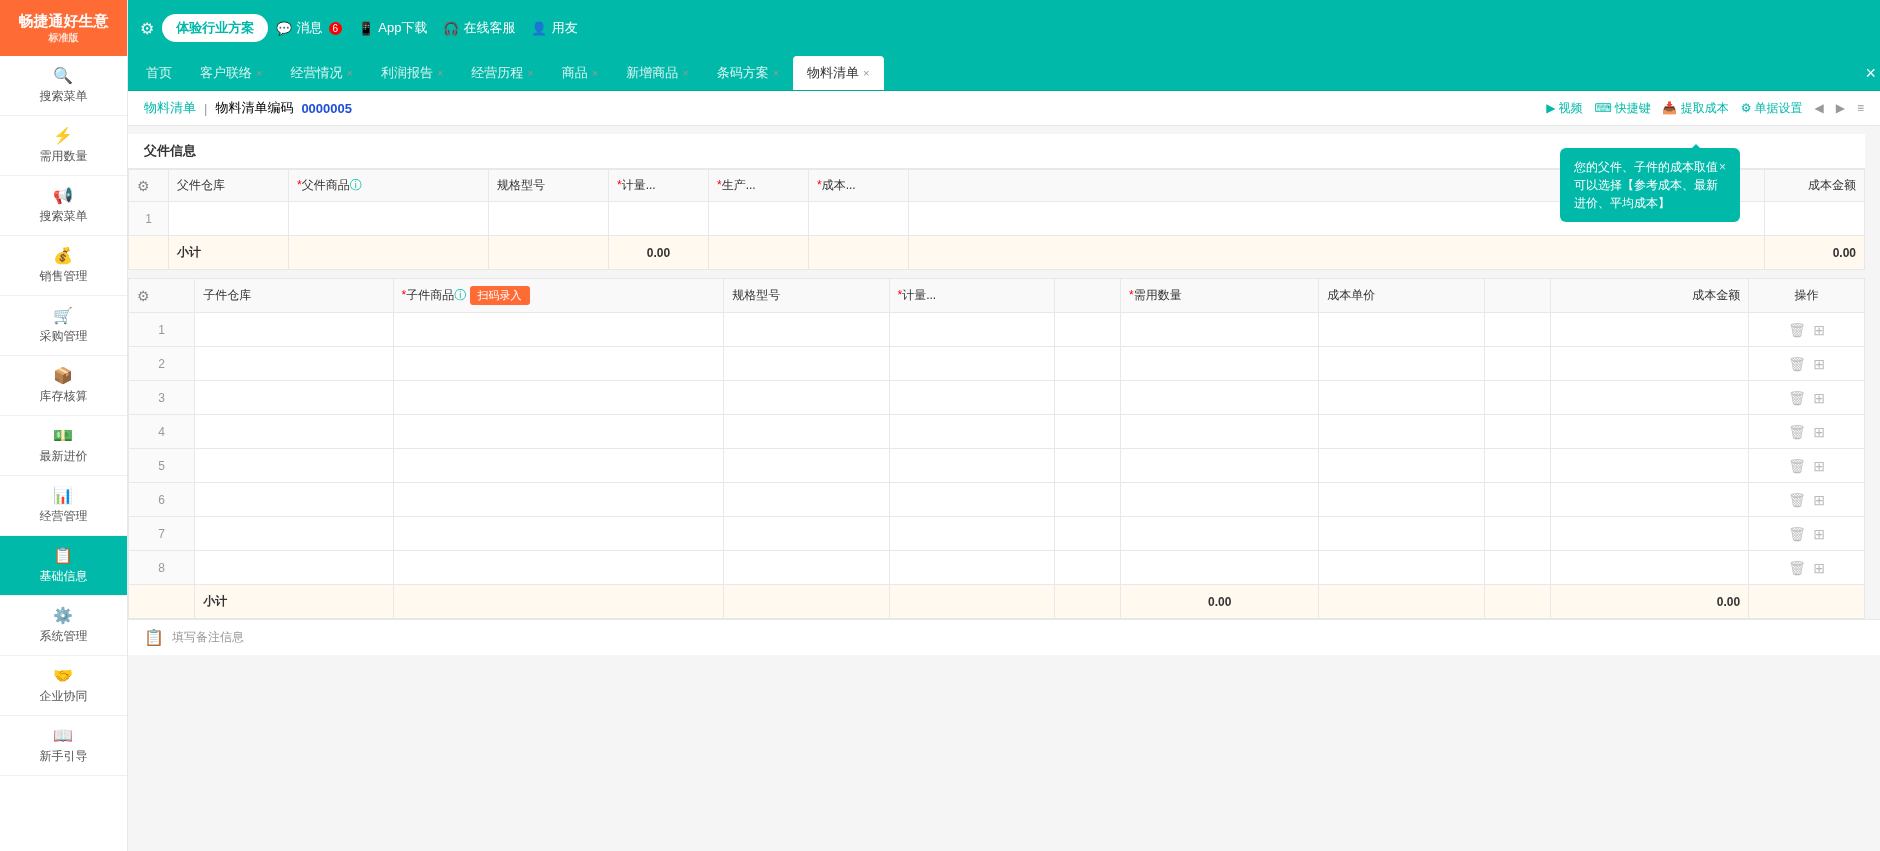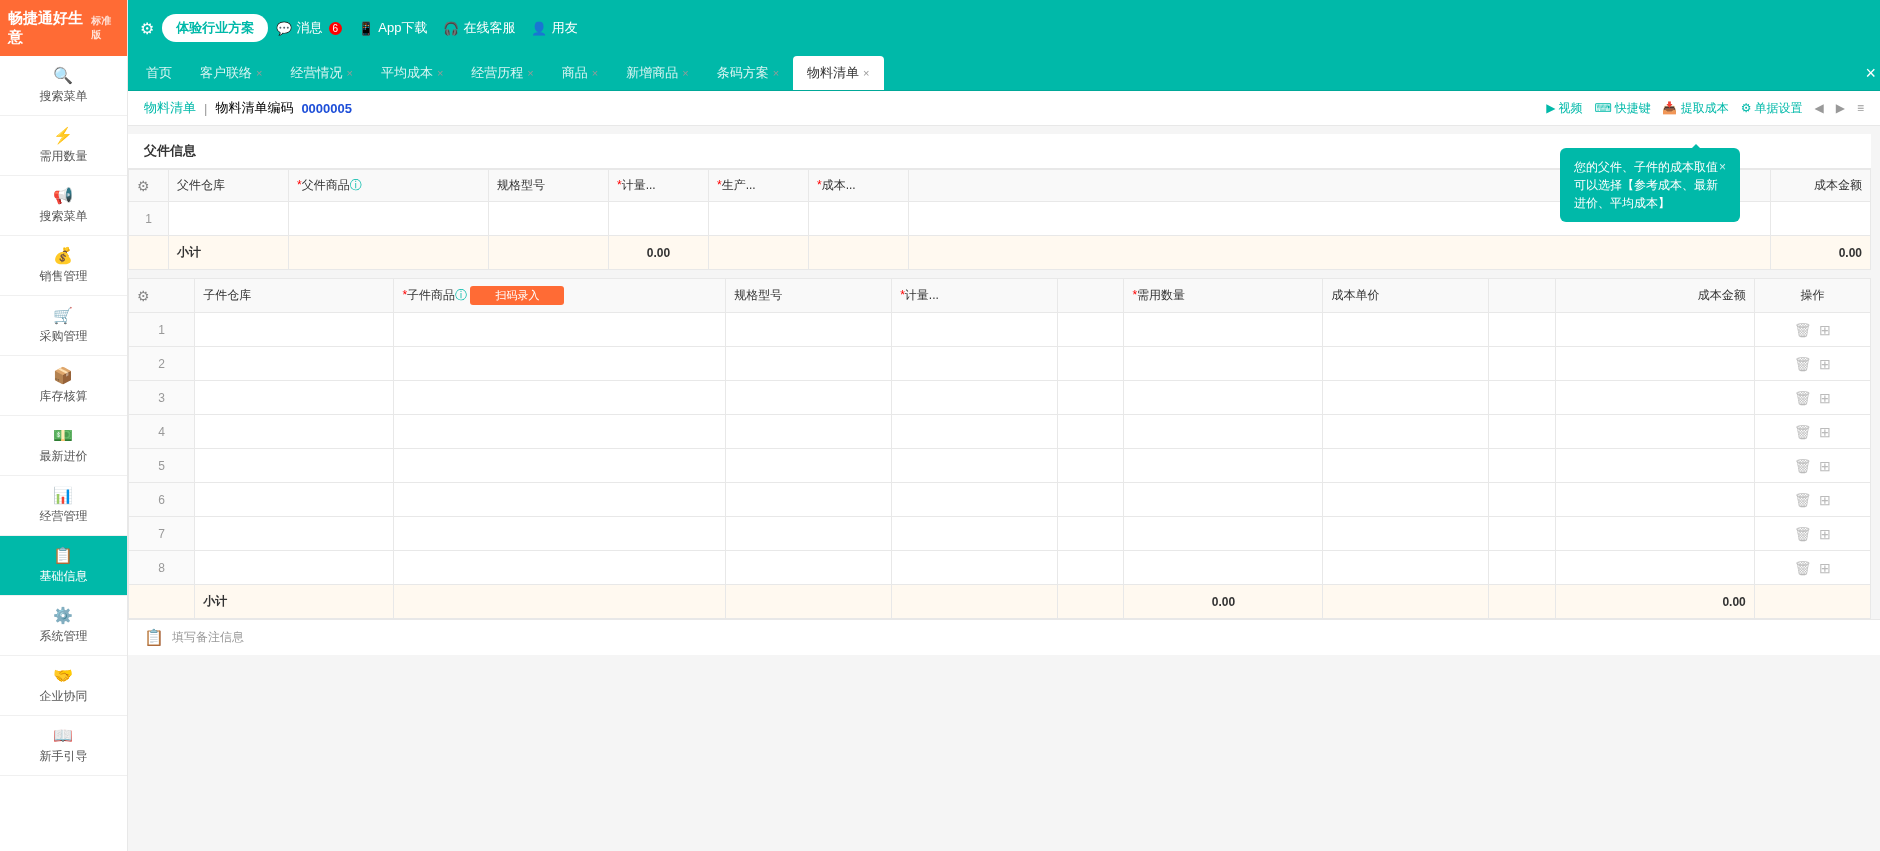--- a/index.html
+++ b/index.html
@@ -11,21 +11,21 @@
       background: #fff;
       display: flex;
       flex-direction: column;
       border-right: 1px solid #e8e8e8;
       flex-shrink: 0;
     }
     .sidebar-logo {
       background: #ff6b35;
       padding: 10px 8px;
       display: flex;
-      flex-direction: row;
+      flex-direction: column;
       align-items: center;
       color: white;
       font-size: 15px;
       font-weight: bold;
       height: 56px;
       justify-content: center;
     }
     .sidebar-logo .sub { font-size: 10px; color: rgba(255,255,255,0.8); }
     .sidebar-item {
       display: flex;
@@ -140,21 +140,21 @@
       margin-left: auto;
       display: flex;
       align-items: center;
       gap: 12px;
       color: #555;
       font-size: 12px;
     }
     .breadcrumb-right-item { display: flex; align-items: center; gap: 3px; cursor: pointer; color: #00b9a9; }
 
     
-    .section { background: white; margin: 8px 9px 0 0; }
+    .section { background: white; margin: 8px 15px 0 0; }
     .section-title {
       font-size: 13px;
       font-weight: bold;
       color: #333;
       padding: 8px 16px;
       border-bottom: 1px solid #e8e8e8;
     }
 
     
     .data-table { width: 100%; border-collapse: collapse; font-size: 12px; }
@@ -175,21 +175,21 @@
     }
     .data-table td.row-num { color: #999; text-align: center; width: 40px; background: #fafafa; }
     .data-table tr.subtotal td { background: #fff9f0; font-weight: bold; }
     .data-table tr.subtotal td.val { color: #333; }
 
     .settings-icon { color: #888; font-size: 14px; }
     .scan-btn {
       background: #ff6b35;
       color: white;
       border: none;
-      padding: 2px 25px;
+      padding: 2px 8px;
       border-radius: 3px;
       font-size: 11px;
       cursor: pointer;
     }
     .action-icon { color: #bbb; font-size: 14px; cursor: pointer; margin: 0 2px; }
 
     
     .tooltip-box {
       position: absolute;
       right: 140px;
@@ -319,21 +319,21 @@
         </div>
         <div class="navtab">
           <span>客户联络</span>
           <span class="close-x"> ×</span>
         </div>
         <div class="navtab">
           <span>经营情况</span>
           <span class="close-x"> ×</span>
         </div>
         <div class="navtab">
-          <span>平均成本</span>
+          <span>利润报告</span>
           <span class="close-x"> ×</span>
         </div>
         <div class="navtab">
           <span>经营历程</span>
           <span class="close-x"> ×</span>
         </div>
         <div class="navtab">
           <span>商品</span>
           <span class="close-x"> ×</span>
         </div>

